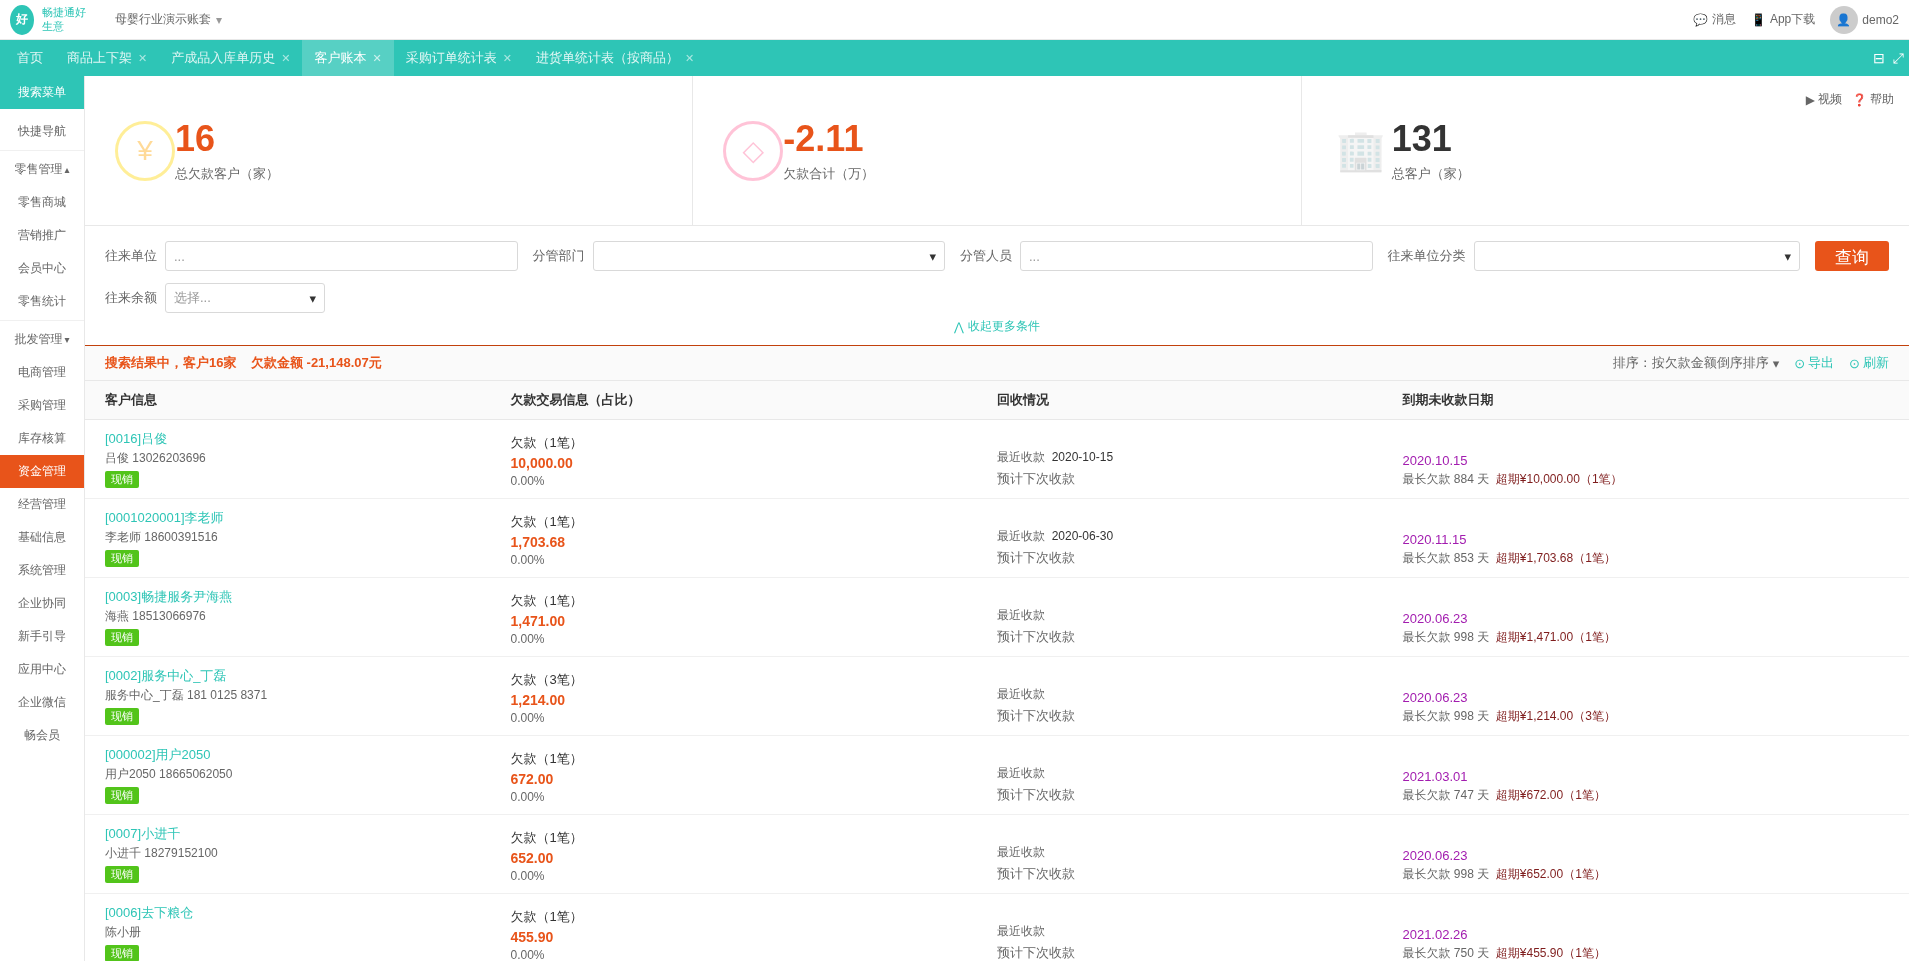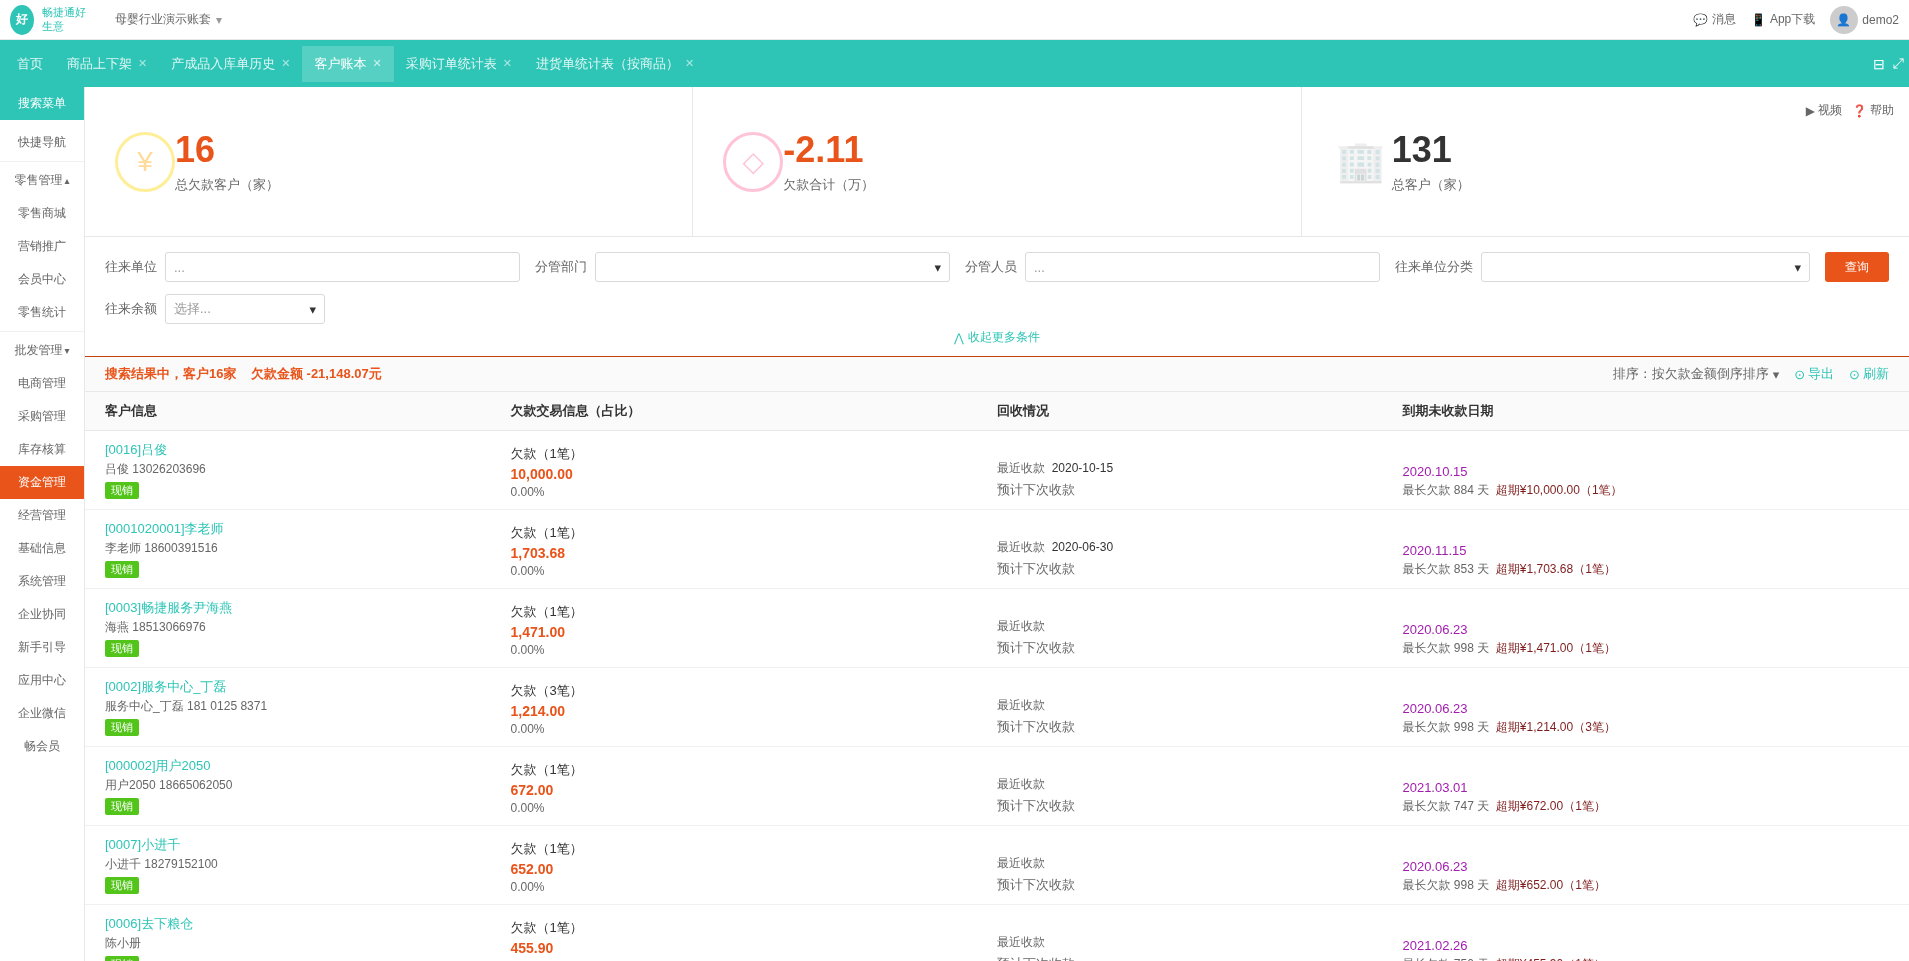--- a/index.html
+++ b/index.html
@@ -8,21 +8,21 @@
     
     .top-bar { display: flex; align-items: center; background: #fff; height: 40px; border-bottom: 1px solid #e8e8e8; padding: 0 10px; }
     .logo-area { display: flex; align-items: center; width: 85px; }
     .logo-icon { width: 30px; height: 30px; background: #2ec5b6; border-radius: 50%; display: flex; align-items: center; justify-content: center; color: #fff; font-size: 12px; font-weight: bold; }
     .logo-text { font-size: 11px; color: #2ec5b6; line-height: 1.2; margin-left: 8px; }
     .top-bar-right { margin-left: auto; display: flex; align-items: center; gap: 15px; }
     .top-bar-item { display: flex; align-items: center; gap: 4px; color: #666; font-size: 12px; cursor: pointer; }
     .avatar { width: 28px; height: 28px; border-radius: 50%; background: #ccc; overflow: hidden; display: flex; align-items: center; justify-content: center; }
     
     
-    .tab-bar { display: flex; align-items: center; background: #2ec5b6; height: 47px; padding: 0 5px; }
+    .tab-bar { display: flex; align-items: center; background: #2ec5b6; height: 36px; padding: 0 5px; }
     .tab { display: flex; align-items: center; padding: 0 12px; height: 36px; color: rgba(255,255,255,0.85); font-size: 13px; cursor: pointer; white-space: nowrap; position: relative; }
     .tab.active { background: rgba(255,255,255,0.2); color: #fff; }
     .tab .close-btn { margin-left: 6px; font-size: 11px; opacity: 0.7; }
     .tab-actions { margin-left: auto; display: flex; align-items: center; gap: 8px; color: #fff; font-size: 16px; cursor: pointer; }
     
     
     .layout { display: flex; height: calc(961px - 40px - 36px); }
     
     
     .sidebar { width: 85px; background: #fff; border-right: 1px solid #e8e8e8; display: flex; flex-direction: column; overflow-y: auto; }
@@ -49,21 +49,21 @@
     .stat-card-actions { position: absolute; top: 15px; right: 15px; display: flex; gap: 10px; font-size: 12px; color: #666; }
     
     
     .filter-area { padding: 15px 20px 5px; background: #fff; border-bottom: 1px solid #c2410c; }
     .filter-row { display: flex; align-items: center; gap: 15px; margin-bottom: 12px; }
     .filter-item { display: flex; align-items: center; gap: 8px; flex: 1; }
     .filter-label { color: #666; font-size: 13px; white-space: nowrap; }
     .filter-input { flex: 1; height: 30px; border: 1px solid #d9d9d9; border-radius: 3px; padding: 0 8px; font-size: 13px; display: flex; align-items: center; justify-content: space-between; cursor: pointer; color: #333; background: #fff; }
     .filter-input.has-dots { color: #999; }
     .filter-select { flex: 1; height: 30px; border: 1px solid #d9d9d9; border-radius: 3px; padding: 0 8px; font-size: 13px; display: flex; align-items: center; justify-content: space-between; background: #fff; cursor: pointer; }
-    .filter-btn { background: #e8541a; color: #fff; border: none; padding: 5px 20px; height: 30px; border-radius: 3px; cursor: pointer; font-size: 12px; white-space: nowrap; }
+    .filter-btn { background: #e8541a; color: #fff; border: none; padding: 5px 20px; height: 30px; border-radius: 3px; cursor: pointer; font-size: 17px; white-space: nowrap; }
     .collapse-row { display: flex; justify-content: center; padding: 5px 0; }
     .collapse-btn { color: #2ec5b6; font-size: 12px; cursor: pointer; display: flex; align-items: center; gap: 4px; }
     
     
     .results-bar { display: flex; align-items: center; justify-content: space-between; padding: 8px 20px; background: #fafafa; border-bottom: 1px solid #e8e8e8; font-size: 13px; }
     .results-info { color: #333; }
     .results-info span { color: #e8541a; font-weight: bold; }
     .results-actions { display: flex; align-items: center; gap: 15px; color: #666; }
     .sort-select { display: flex; align-items: center; gap: 4px; cursor: pointer; }
     .action-btn { display: flex; align-items: center; gap: 3px; cursor: pointer; color: #2ec5b6; }

